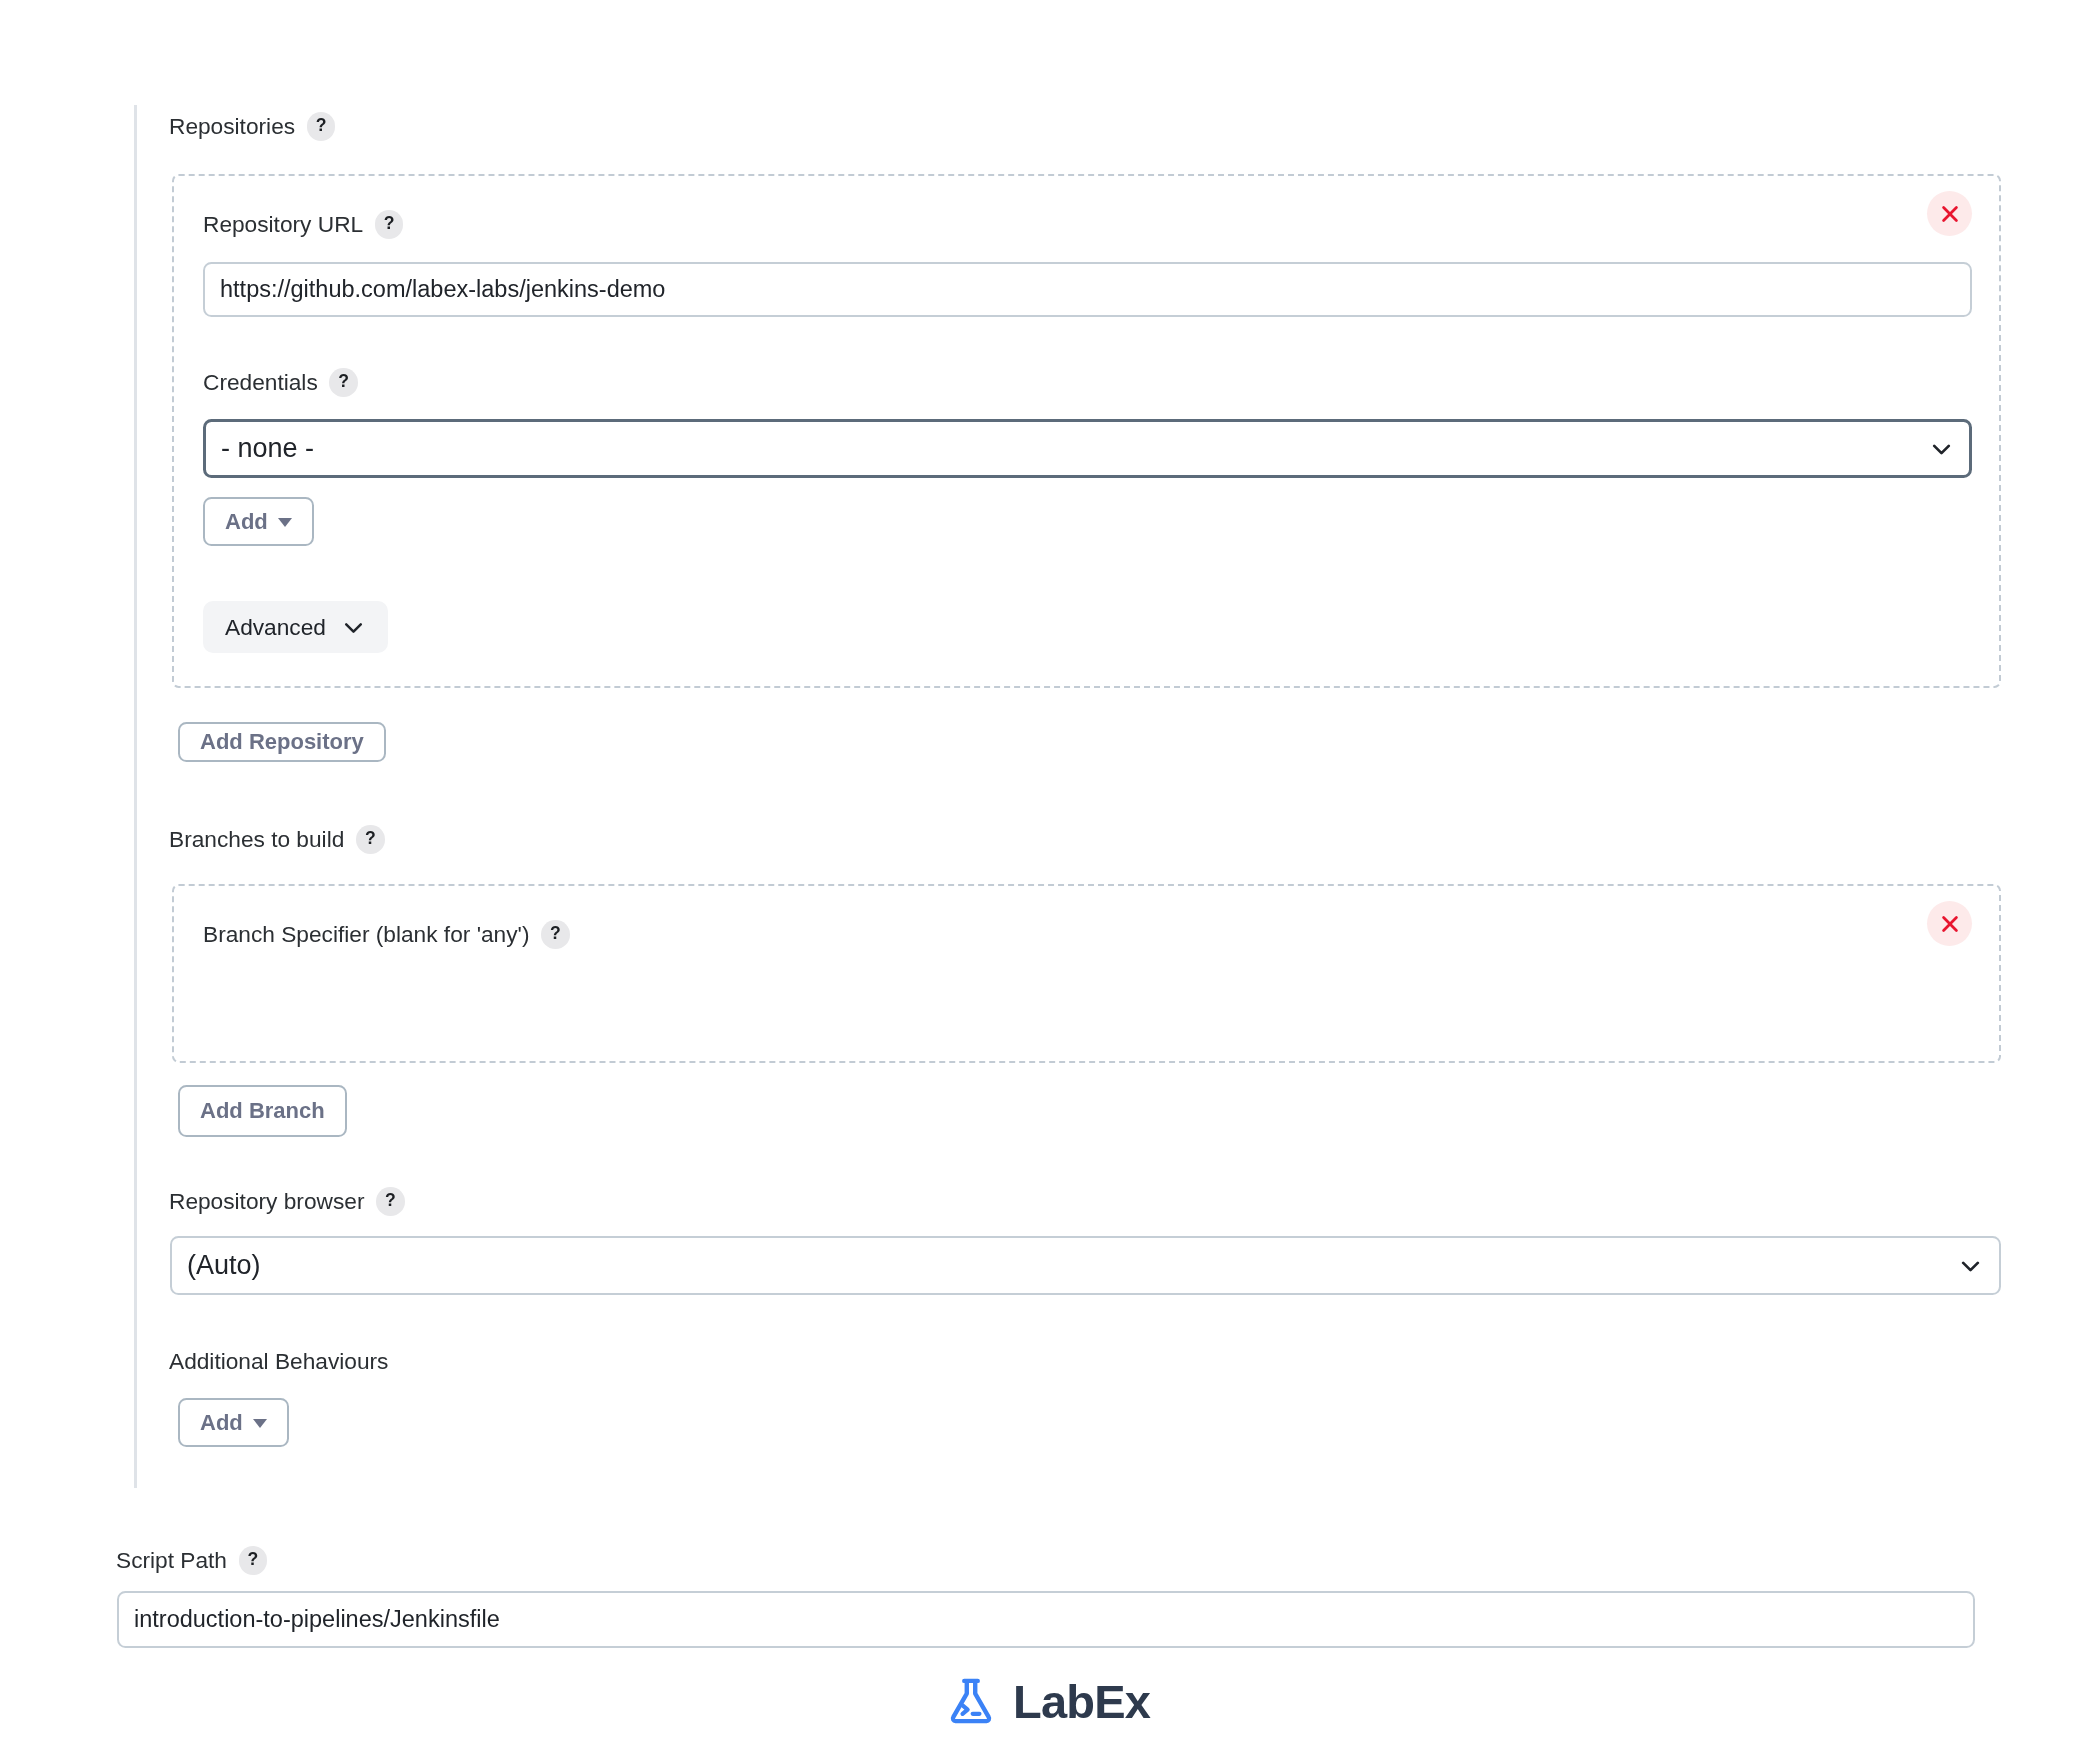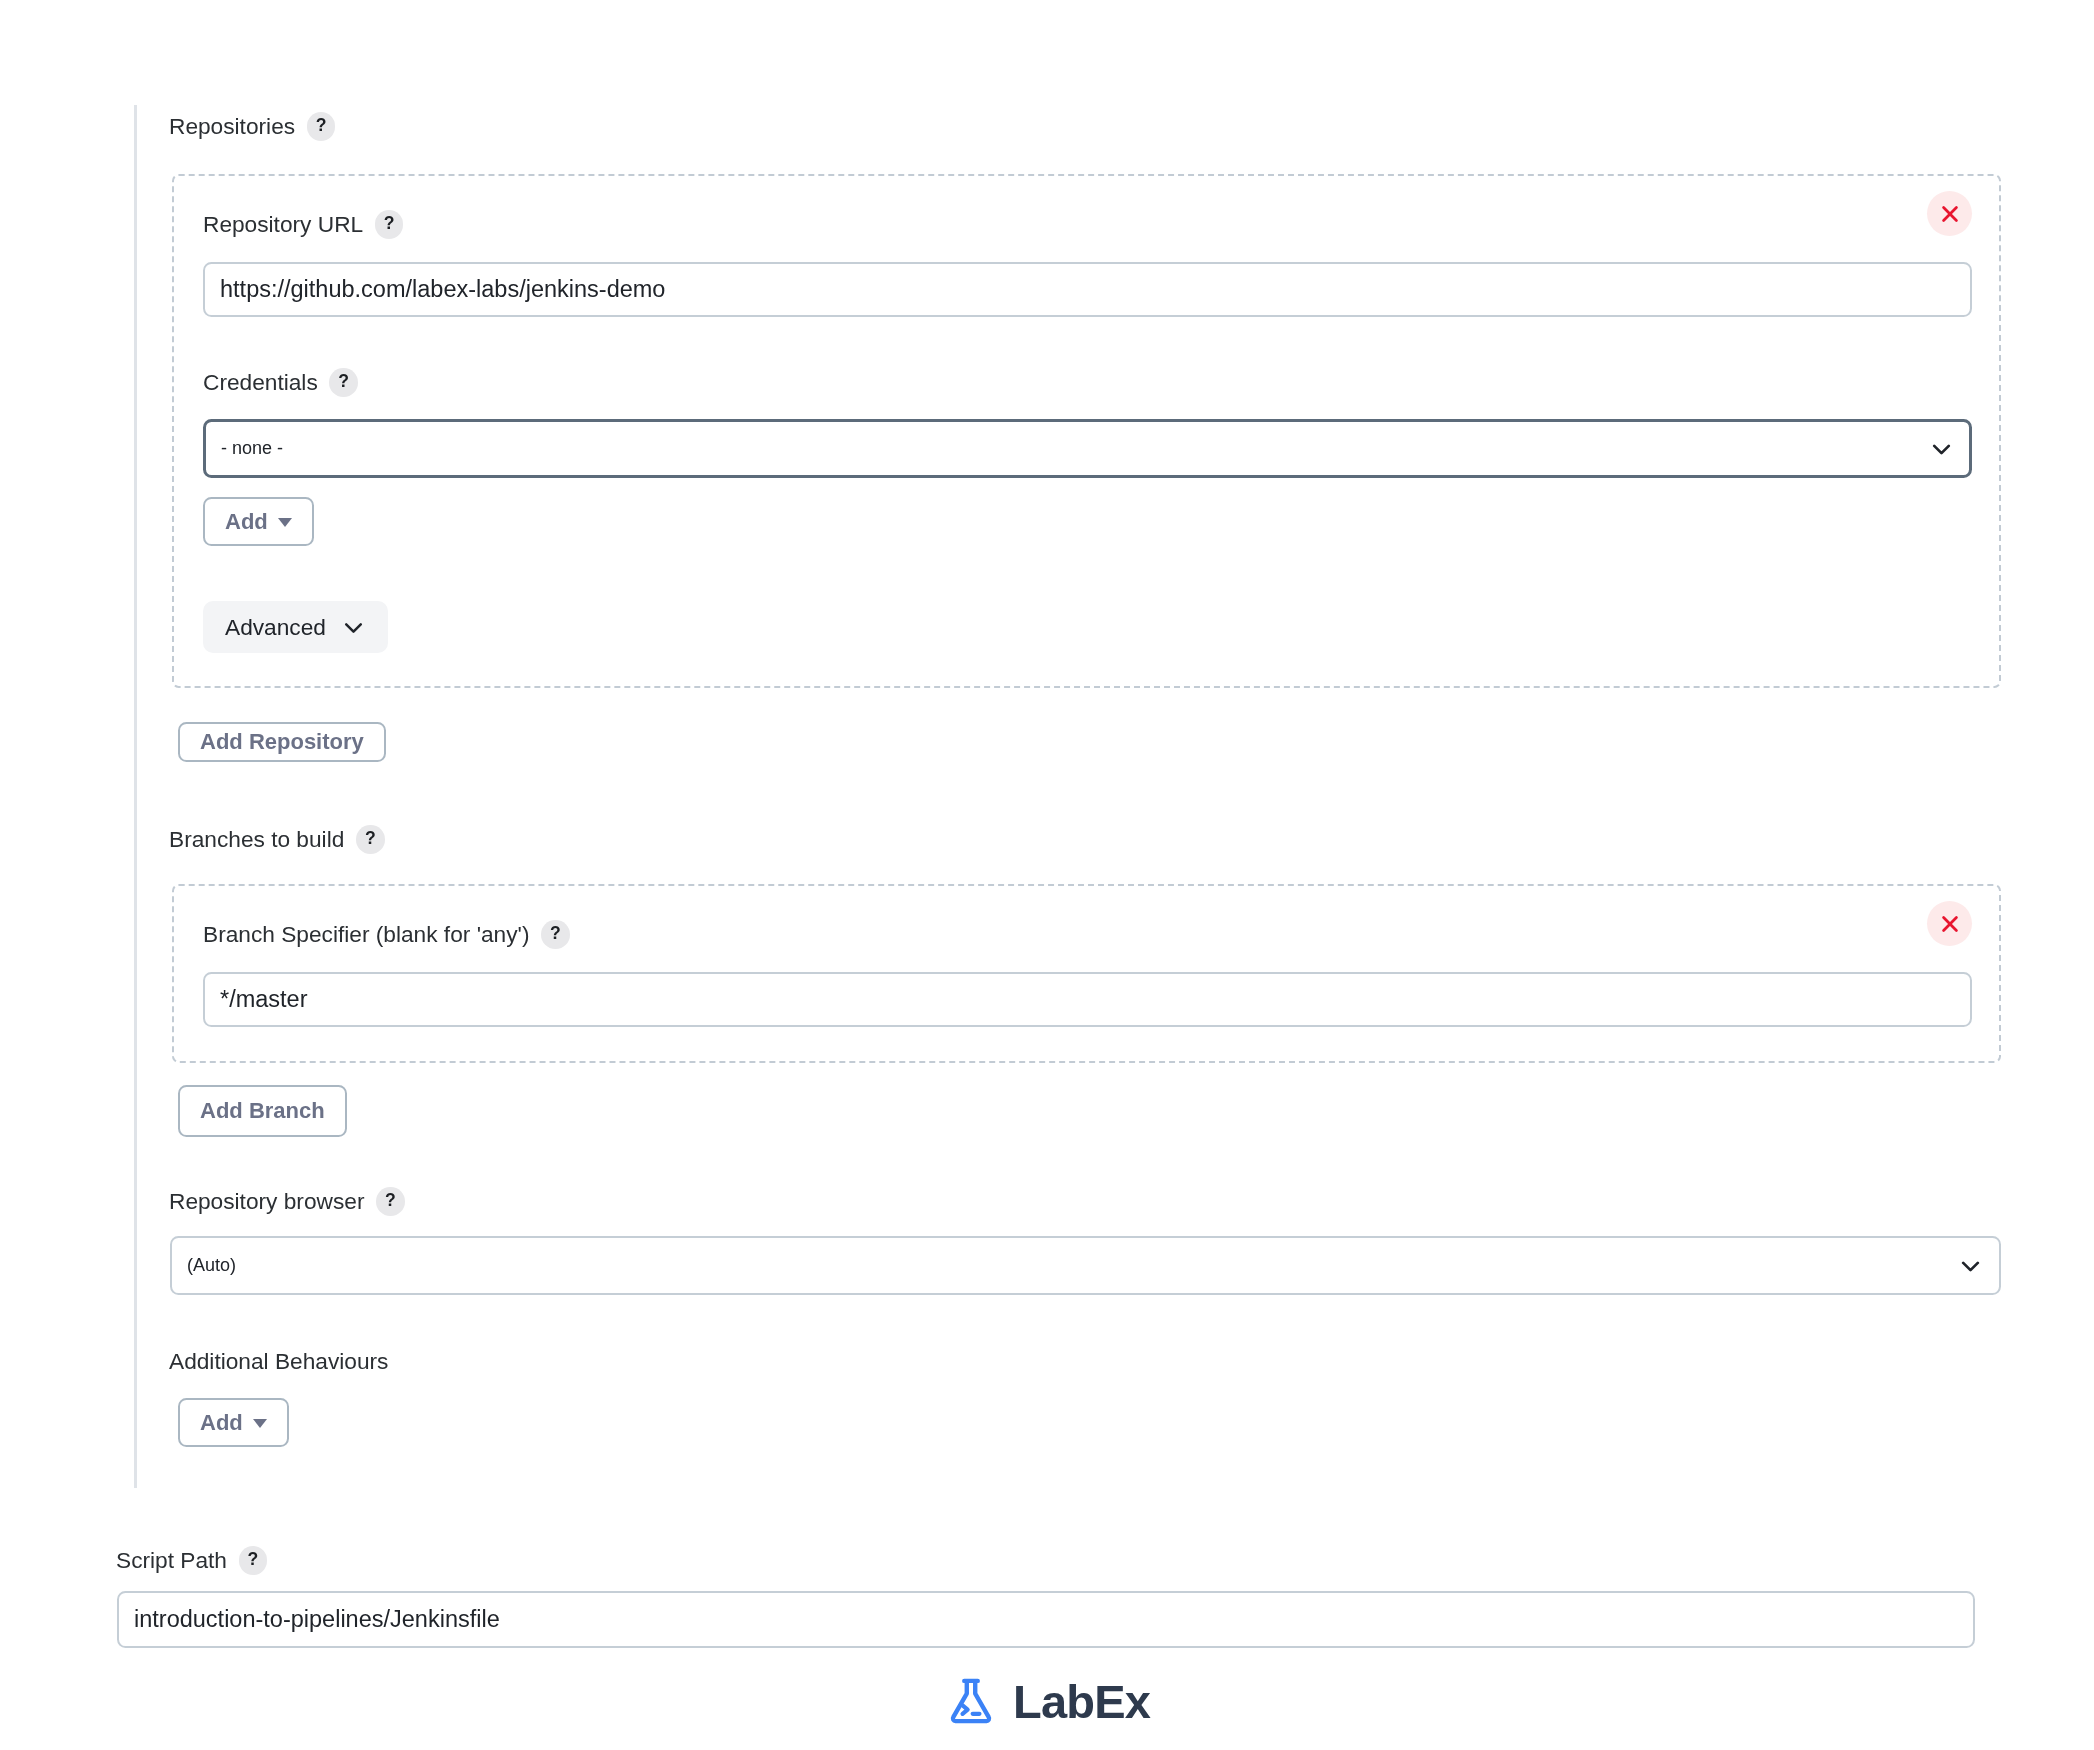--- a/index.html
+++ b/index.html
@@ -62,21 +62,21 @@
   
   .select-wrap { position: relative; width: 100%; }
   .select-box {
     display: flex;
     align-items: center;
     width: 100%;
     height: 59px;
     border: 2.5px solid #c5ced6;
     border-radius: 8.4px;
     background: #ffffff;
-    font-size: 18px;
+    font-size: 27px;
     color: #20242a;
     padding: 0 50px 0 15px;
     cursor: pointer;
   }
   .select-box.focused {
     border-color: #5c6b7a;
     border-width: 3.4px;
   }
   .chev {
     position: absolute;
@@ -250,23 +250,20 @@
   <button class="del-btn" style="right:27px; top:15px;">
     <svg width="22" height="22" viewBox="0 0 24 24" aria-hidden="true">
       <path d="M5 5 L19 19 M19 5 L5 19" stroke="#e8152f" stroke-width="3" stroke-linecap="round"></path>
     </svg>
   </button>
 
   <div class="abs field-label" style="left:29px; top:34px;">
     <span>Branch Specifier (blank for 'any')</span>
     <span class="help-badge">?</span>
   </div>
-  <div class="abs" style="left:29px; top:86px; width:1769px;">
-    <input class="text-input" type="text" value="*/master" style="">
-  </div>
 </div>
 
 <button class="abs btn-outline" style="left:178px; top:1085px; height:52px;">
   <span>Add Branch</span>
 </button>
 
 <div class="abs field-label" style="left:169px; top:1187px;">
   <span>Repository browser</span>
   <span class="help-badge">?</span>
 </div>

